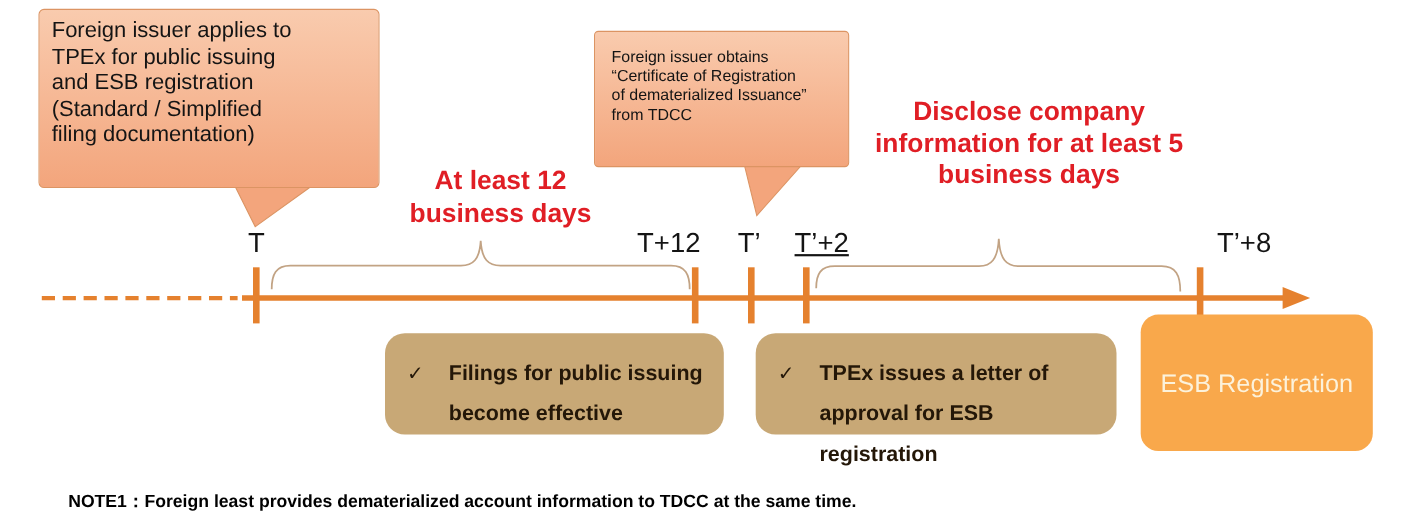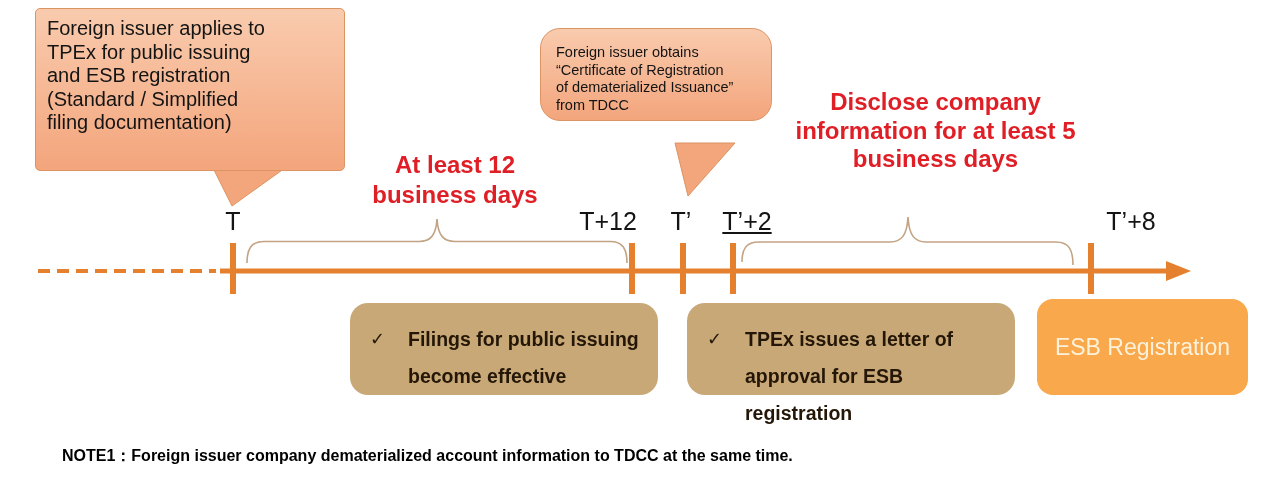--- a/index.html
+++ b/index.html
@@ -9,21 +9,21 @@
   }
   .layer{position:absolute;left:0;top:0;z-index:1;}
   .abs{position:absolute;z-index:2;}
   .callout{
     background:linear-gradient(180deg,#F9CBAE 0%,#F3A57C 100%);
     border:1px solid #DC9463;color:#141414;box-sizing:border-box;
   }
   .callout-1{left:35px;top:8px;width:310px;height:163px;border-radius:5px;padding:8px 6px 16px 11px;}
   .callout-1 .main{font-size:20px;line-height:23.5px;white-space:pre-line;}
   .callout-1 .noteref{font-size:13px;margin-top:3px;}
-  .callout-2{left:540px;top:28px;width:232px;height:93px;border-radius:20px;padding:15px 6px 0 15px;}
+  .callout-2{left:540px;top:28px;width:232px;height:124px;border-radius:4px;padding:15px 6px 0 15px;}
   .callout-2 .main{font-size:14.5px;line-height:17.5px;white-space:pre-line;}
   .red-heading{
     color:#E01E25;font-weight:bold;font-size:24px;text-align:center;
     white-space:pre-line;z-index:2;position:absolute;
   }
   .heading-1{left:330px;top:150px;width:250px;line-height:30px;}
   .heading-2{left:783px;top:88px;width:305px;line-height:28.5px;}
   .range-label{left:783px;top:182px;width:268px;text-align:center;font-size:24px;color:#141414;}
   .tick-label{
     position:absolute;top:207px;transform:translateX(-50%);
@@ -32,21 +32,21 @@
   .tan-box{
     position:absolute;background:#C8A876;border-radius:18px;box-sizing:border-box;
     color:#241708;font-size:19.5px;font-weight:600;display:flex;align-items:flex-start;
     padding:18px 0 0 20px;z-index:2;
   }
   .box-filings{left:350px;top:303px;width:308px;height:92px;}
   .box-approval{left:687px;top:303px;width:328px;height:92px;}
   .check{width:38px;line-height:37px;font-size:18px;font-weight:400;flex:none;}
   .box-text{white-space:pre-line;line-height:37px;}
   .esb-box{
-    position:absolute;left:1037px;top:299px;width:211px;height:96px;border-radius:16px;
+    position:absolute;left:1037px;top:286px;width:211px;height:124px;border-radius:16px;
     background:#F9A84B;color:#FCF2DB;font-size:23px;display:flex;align-items:center;
     justify-content:center;z-index:2;
   }
   .footnote{
     position:absolute;left:62px;top:446px;font-size:16px;font-weight:bold;color:#000;
     white-space:nowrap;z-index:2;
   }
 </style>
 </head>
 <body>
@@ -106,15 +106,15 @@
     <span class="box-text">Filings for public issuing
 become effective</span>
   </div>
   <div class="tan-box box-approval">
     <span class="check">✓</span>
     <span class="box-text">TPEx issues a letter of
 approval for ESB registration</span>
   </div>
   <div class="esb-box">ESB Registration</div>
 
-  <div class="footnote">NOTE1：Foreign issuer company dematerialized account information to TDCC at the same time.</div>
+  <div class="footnote">NOTE1：Foreign least provides dematerialized account information to TDCC at the same time.</div>
 
 </div>
 
 </body></html>

